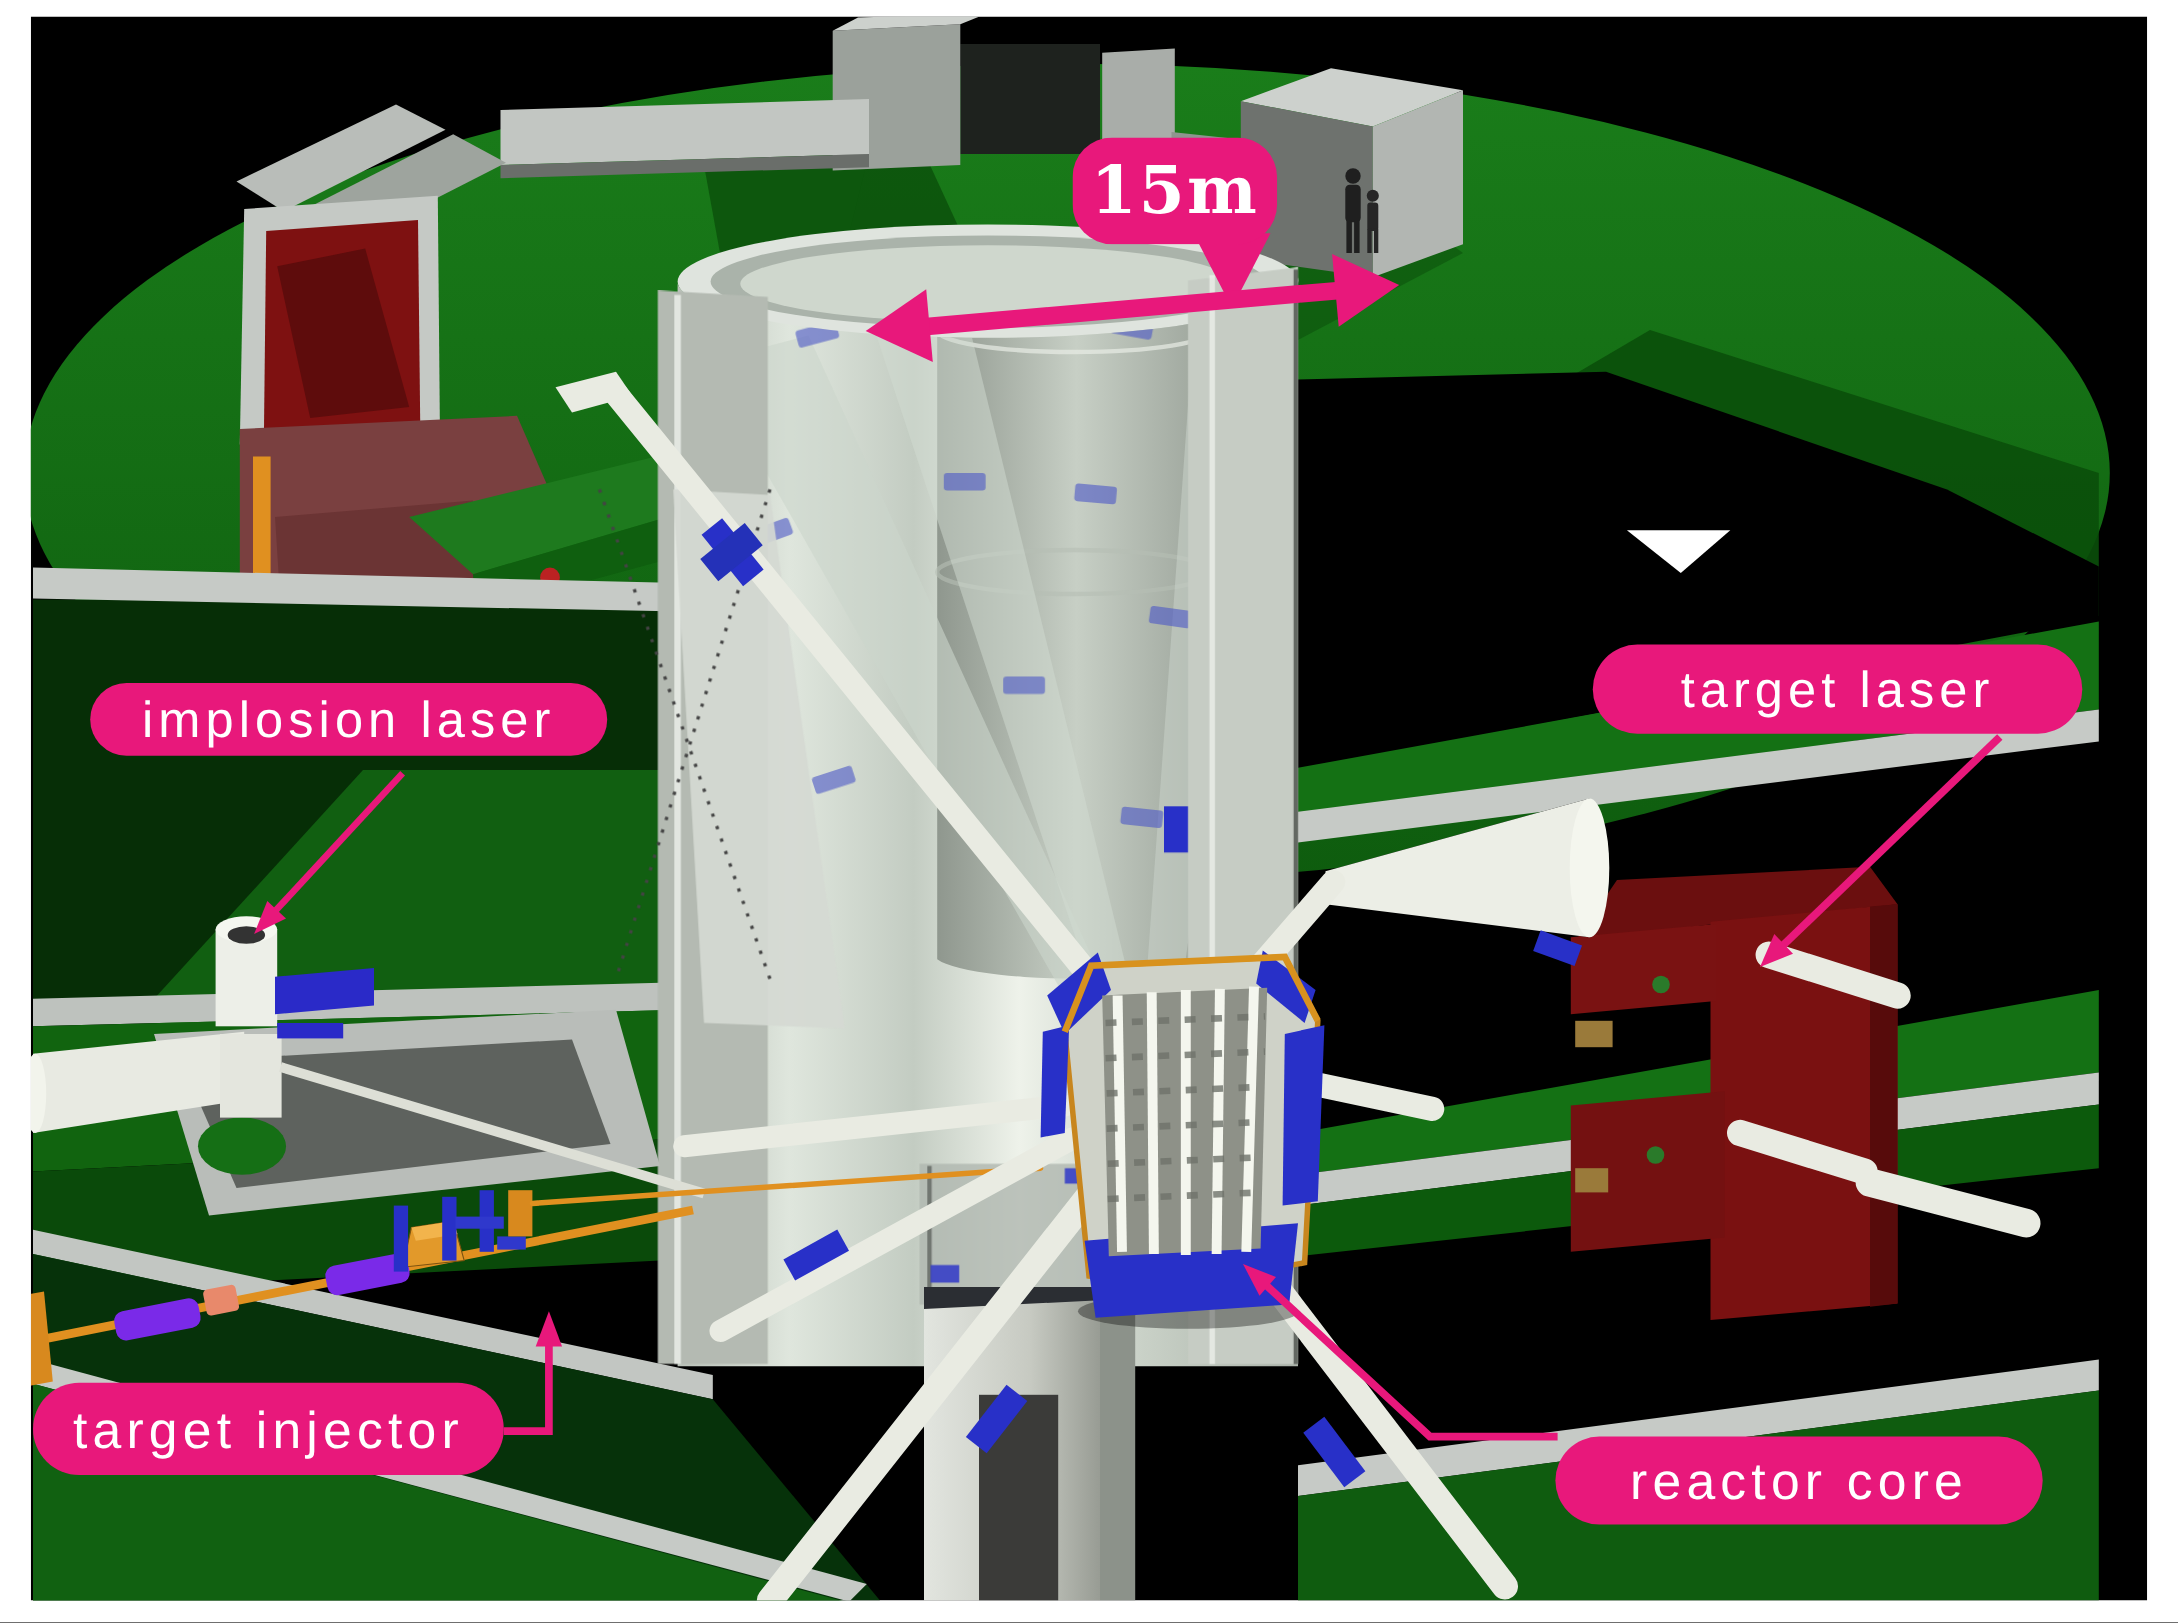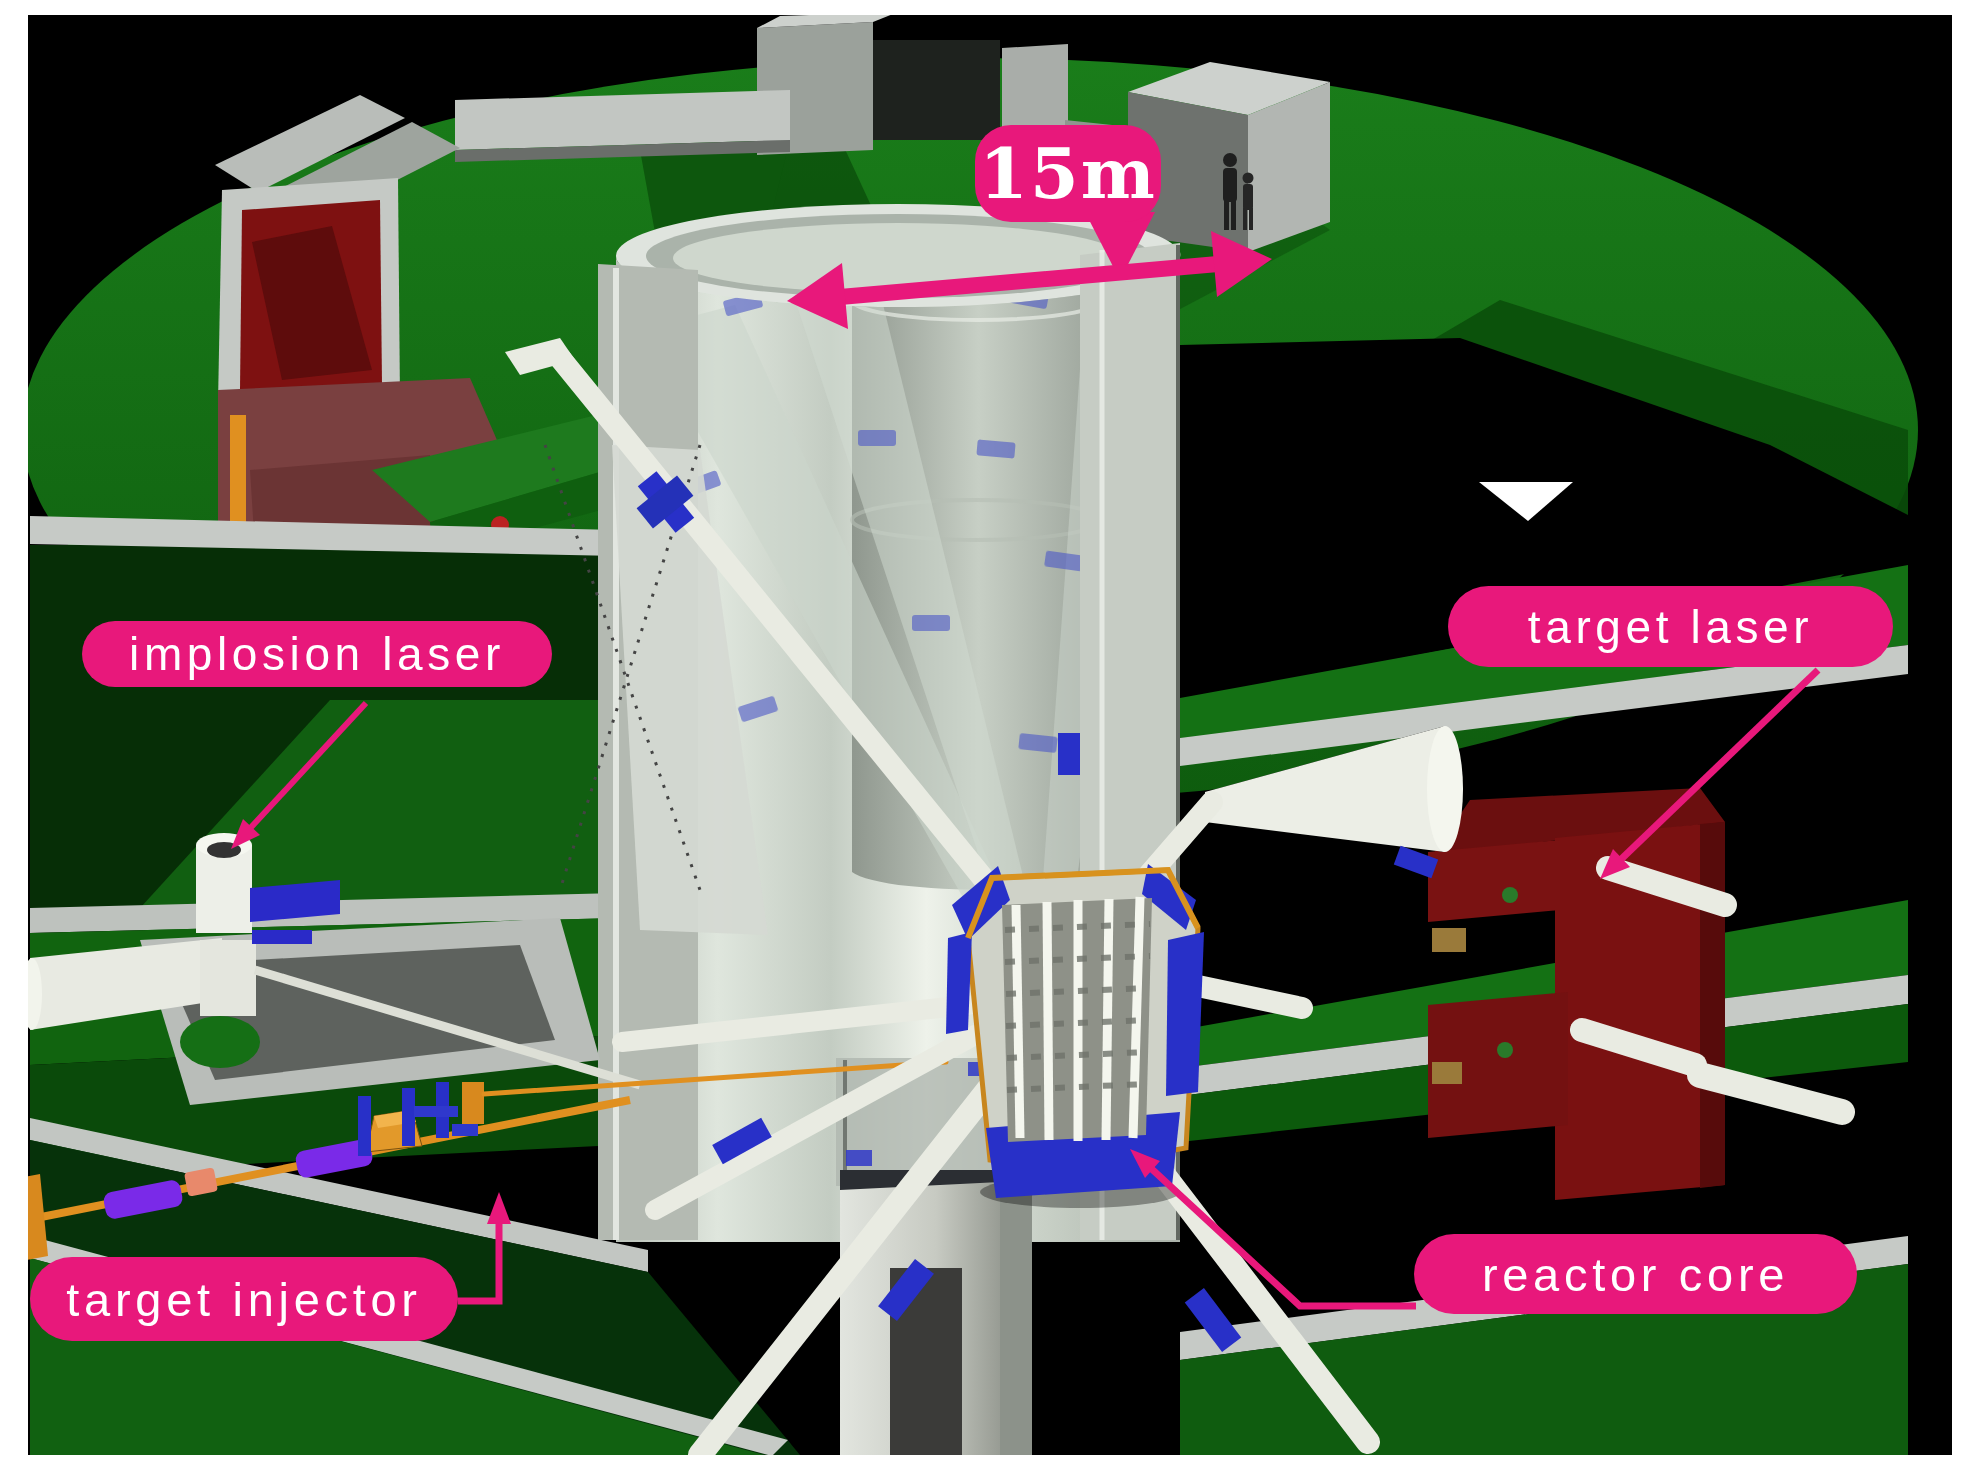--- a/index.html
+++ b/index.html
@@ -3,25 +3,25 @@
 <meta charset="utf-8">
 <style>
   html,body{margin:0;padding:0;background:#555;}
   .stage{position:relative;width:1980px;height:1475px;background:#ffffff;overflow:hidden;
          font-family:"Liberation Sans",sans-serif;}
   .stage svg{position:absolute;left:0;top:0;}
   .pill{position:absolute;background:#e8187b;color:#ffffff;display:flex;align-items:center;
         justify-content:center;letter-spacing:.10em;white-space:nowrap;z-index:5;
         font-family:"Liberation Sans",sans-serif;}
   #pill-dim{left:975px;top:125px;width:186px;height:97px;border-radius:36px;
-            font-family:"DejaVu Serif",serif;font-weight:bold;font-size:70px;letter-spacing:2px;}
+            font-family:"DejaVu Serif",serif;font-weight:bold;font-size:60px;letter-spacing:2px;}
   #pill-implosion{left:82px;top:621px;width:470px;height:66px;border-radius:41px;font-size:46px;}
   #pill-heating{left:1448px;top:586px;width:445px;height:81px;border-radius:41px;font-size:46px;}
   #pill-target{left:30px;top:1257px;width:428px;height:84px;border-radius:42px;font-size:47px;}
-  #pill-reactor{left:1414px;top:1234px;width:443px;height:80px;border-radius:40px;font-size:47px;}
+  #pill-reactor{left:1414px;top:1306px;width:443px;height:80px;border-radius:40px;font-size:47px;}
 </style>
 </head>
 <body>
 
 <div class="stage">
 <svg width="1980" height="1475" viewBox="0 0 1980 1475">
   <defs>
     <clipPath id="clipInner">
           <rect x="28" y="15" width="1924" height="1440"></rect>
         </clipPath>

